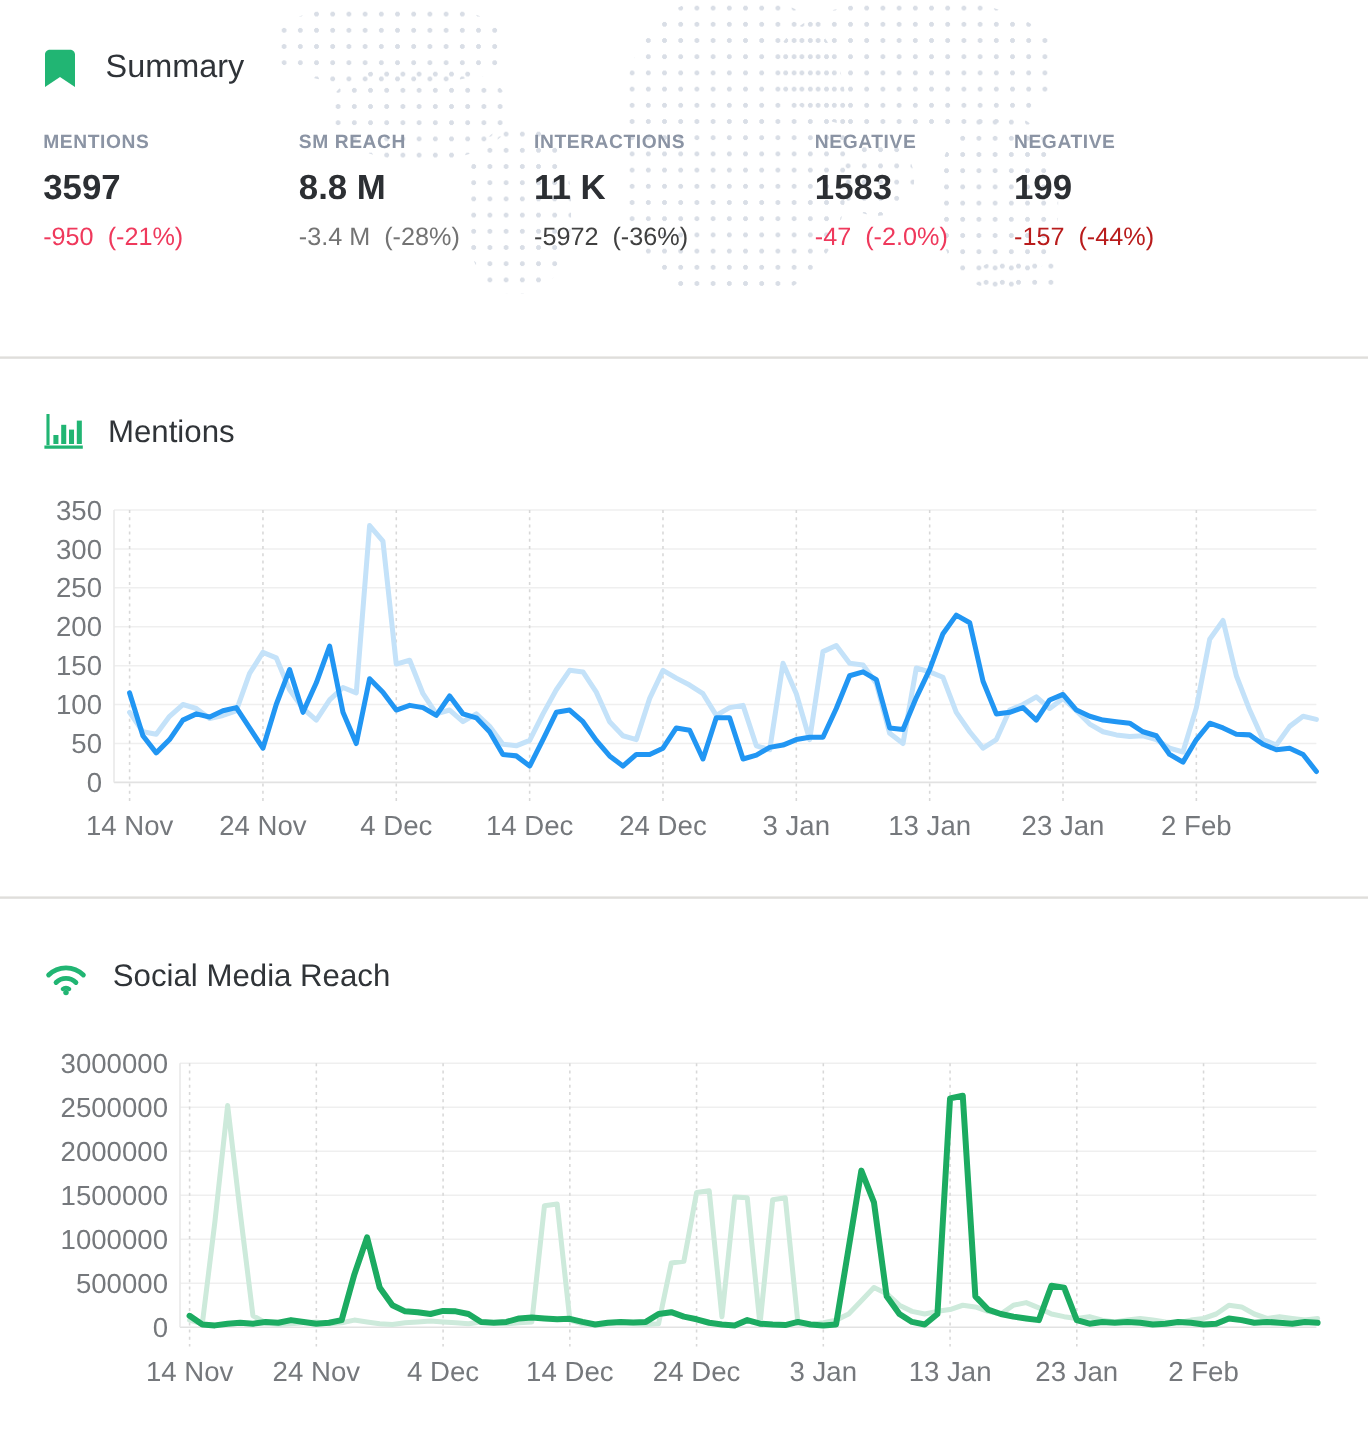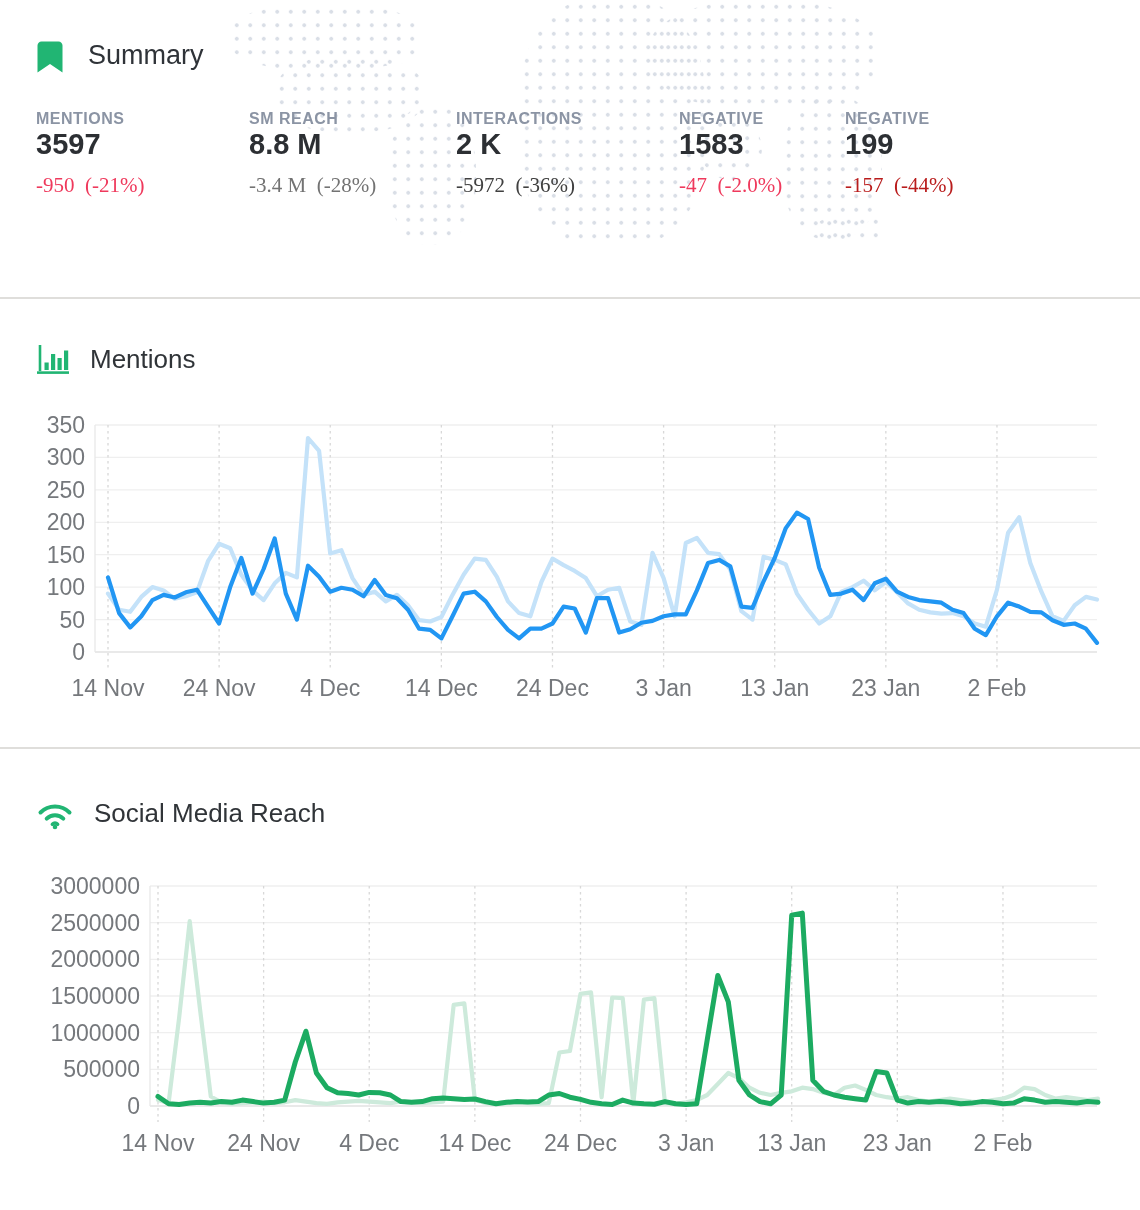--- a/index.html
+++ b/index.html
@@ -13,22 +13,22 @@
     background-image:radial-gradient(circle, #d9dee6 1.8px, rgba(0,0,0,0) 2.1px);
     background-size:13.5px 13.5px;
   }
   .content{position:relative;z-index:1;}
 
   
   .summary-head{position:absolute;left:36px;top:40px;display:flex;align-items:flex-start;gap:24px;}
   .summary-title{font-size:27px;color:#2f3338;}
   .metric{position:absolute;top:110px;}
   .metric-label{font-size:16px;font-weight:bold;color:#8b94a4;letter-spacing:.5px;}
-  .metric-value{font-size:29px;font-weight:bold;color:#2c2f33;margin-top:0;}
-  .metric-delta{font-size:21px;margin-top:12px;white-space:pre;font-family:Liberation Serif, serif;}
+  .metric-value{font-size:29px;font-weight:bold;color:#2c2f33;margin-top:13px;}
+  .metric-delta{font-size:21px;margin-top:12px;white-space:pre;}
 
   .divider{position:absolute;left:0;width:1140px;height:2px;background:#dfdedb;z-index:1;}
 
   
   .section-head{position:absolute;left:36px;display:flex;align-items:center;gap:20px;z-index:1;}
   .section-title{font-size:26px;color:#303438;}
   .chart-svg{position:absolute;left:0;z-index:1;}
   .chart-svg text{font-family:"Liberation Sans", sans-serif;}
 </style>
 </head>
@@ -59,23 +59,23 @@
   <div class="metric" style="left:36px;">
     <div class="metric-label">MENTIONS</div>
     <div class="metric-value">3597</div>
     <div class="metric-delta delta" style="color: rgb(239, 57, 92);">-950  (-21%)</div>
   </div>
   <div class="metric" style="left:249px;">
     <div class="metric-label">SM REACH</div>
     <div class="metric-value">8.8 M</div>
     <div class="metric-delta delta" style="color: #737373;">-3.4 M  (-28%)</div>
   </div>
-  <div class="metric" style="left:456px;">
+  <div class="metric" style="left:445px;">
     <div class="metric-label">INTERACTIONS</div>
-    <div class="metric-value">2 K</div>
+    <div class="metric-value">11 K</div>
     <div class="metric-delta delta" style="color: #404040;">-5972  (-36%)</div>
   </div>
   <div class="metric" style="left:679px;">
     <div class="metric-label">NEGATIVE</div>
     <div class="metric-value">1583</div>
     <div class="metric-delta delta" style="color: rgb(239, 57, 92);">-47  (-2.0%)</div>
   </div>
   <div class="metric" style="left:845px;">
     <div class="metric-label">NEGATIVE</div>
     <div class="metric-value">199</div>

